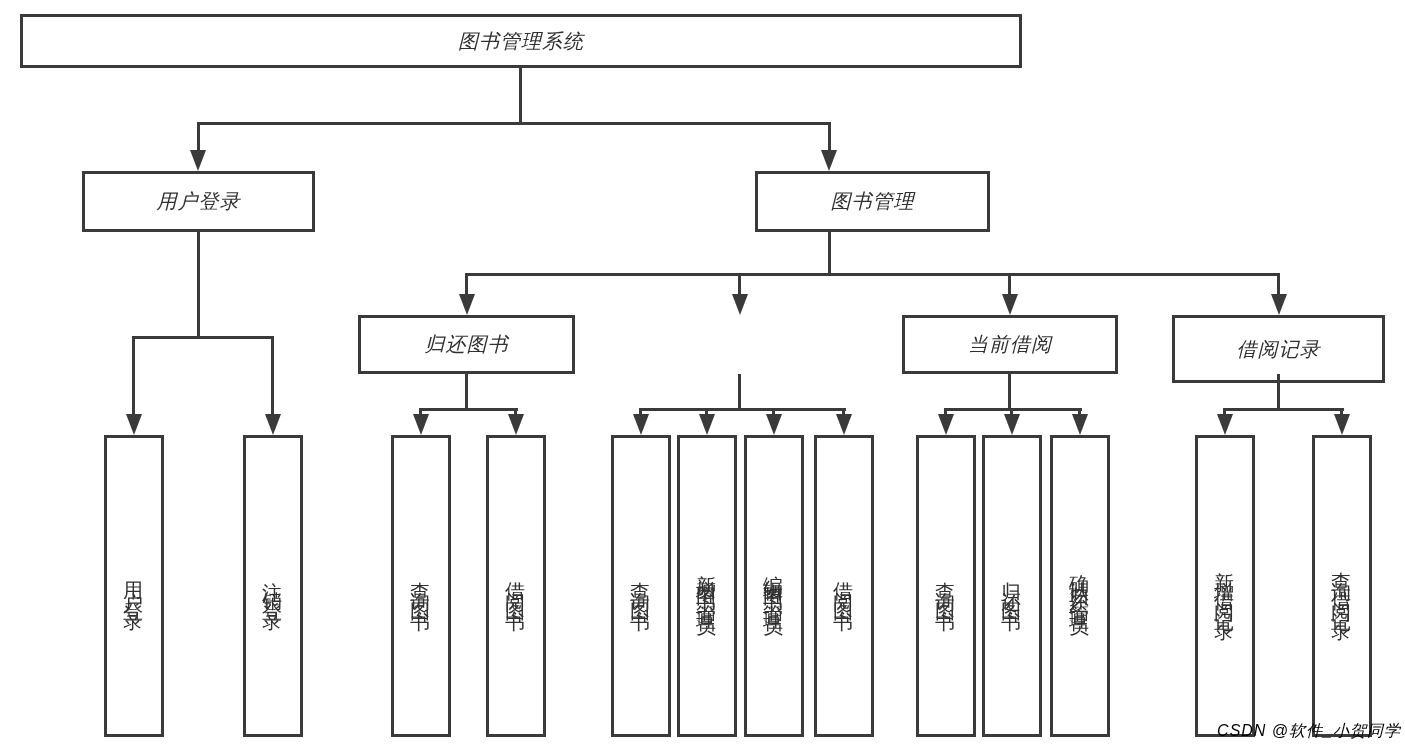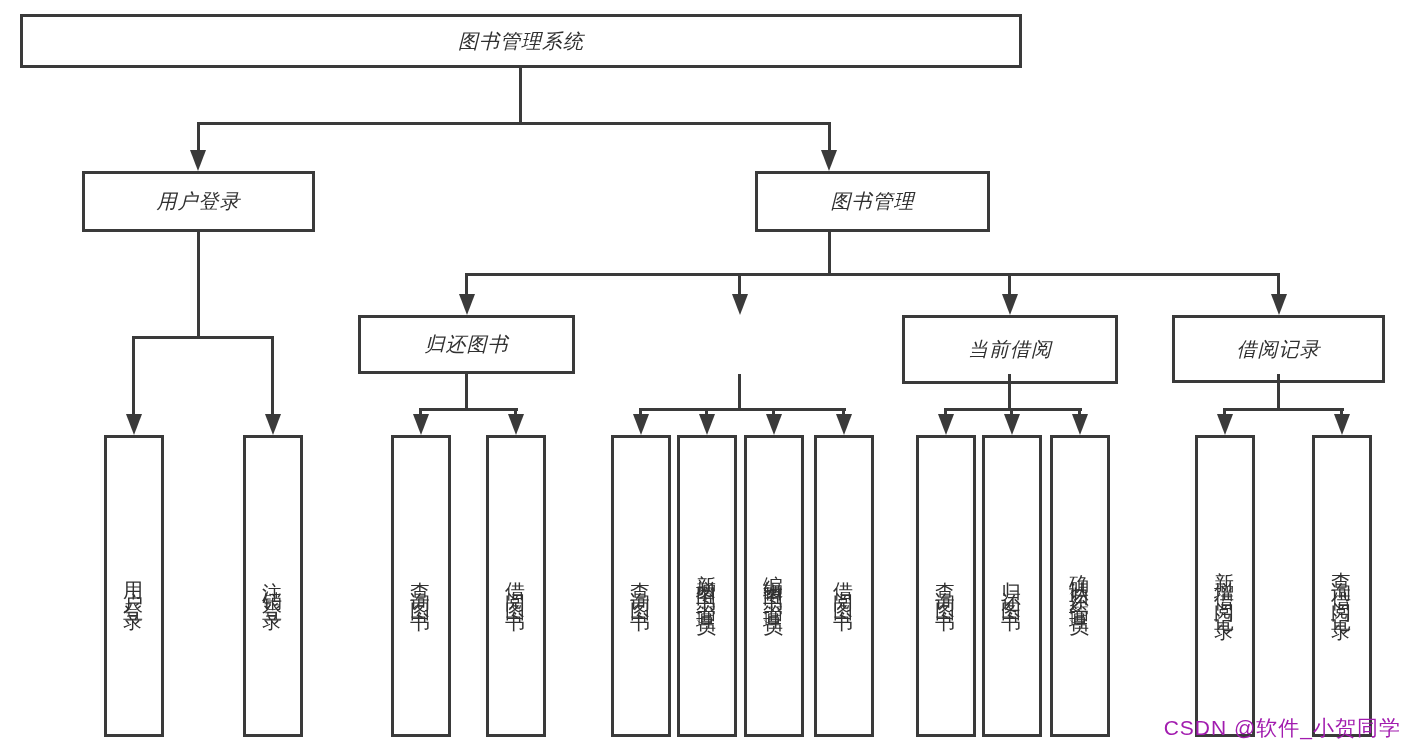--- a/index.html
+++ b/index.html
@@ -8,21 +8,21 @@
   .canvas{position:absolute;left:0;top:0;width:1405px;height:747px;background:#ffffff;}
   .box{position:absolute;box-sizing:border-box;border:3px solid #3a3a3a;background:#ffffff;
        display:flex;align-items:center;justify-content:center;color:#303030;font-size:20px;}
   .lbl{white-space:nowrap;letter-spacing:1px;font-style:italic;}
   .vert{writing-mode:vertical-rl;text-orientation:mixed;letter-spacing:10px;white-space:nowrap;}
   .hline{position:absolute;height:3px;background:#3a3a3a;}
   .vline{position:absolute;width:3px;background:#3a3a3a;}
   .arrow{position:absolute;width:0;height:0;
          border-left:8px solid transparent;border-right:8px solid transparent;
          border-top:21px solid #3a3a3a;}
-  .watermark{position:absolute;right:4px;bottom:5px;color:#a21caf;font-size:21px;letter-spacing:1px;}
+  .watermark{position:absolute;right:4px;bottom:5px;color:#000000;font-size:16px;letter-spacing:1px;font-style:italic;}
 </style>
 </head>
 <body>
 
 <div class="canvas">
 
   <div class="box" style="left:20px;top:14px;width:1002px;height:54px;">
     <span class="lbl">图书管理系统</span>
   </div>
 
@@ -32,21 +32,21 @@
 
   <div class="box" style="left:755px;top:171px;width:235px;height:61px;">
     <span class="lbl">图书管理</span>
   </div>
 
   <div class="box" style="left:358px;top:315px;width:217px;height:59px;">
     <span class="lbl">归还图书</span>
   </div>
 
 
-  <div class="box" style="left:902px;top:315px;width:216px;height:69px;">
+  <div class="box" style="left:902px;top:315px;width:216px;height:59px;">
     <span class="lbl">当前借阅</span>
   </div>
 
   <div class="box" style="left:1172px;top:315px;width:213px;height:68px;">
     <span class="lbl">借阅记录</span>
   </div>
 
   <div class="box" style="left:104px;top:435px;width:60px;height:302px;">
     <span class="vert">用户登录</span>
   </div>

